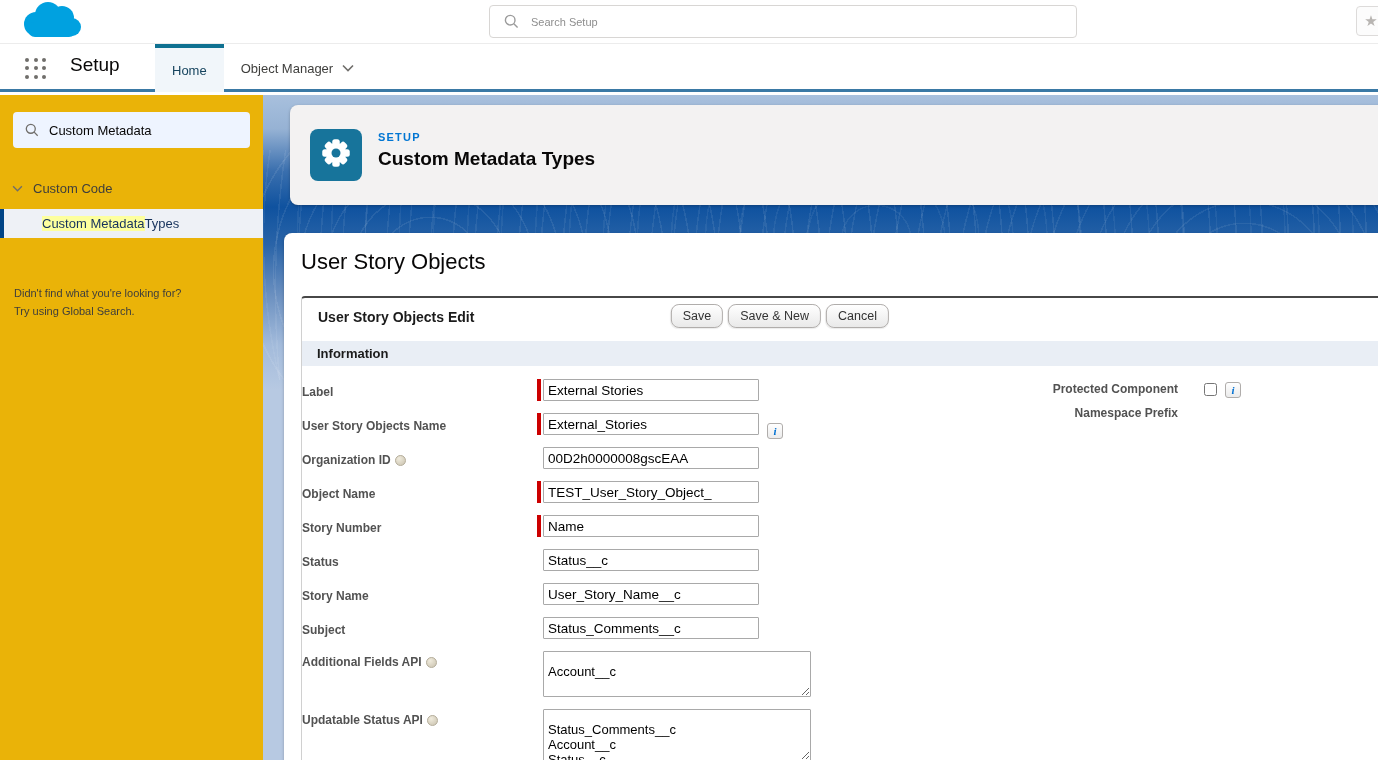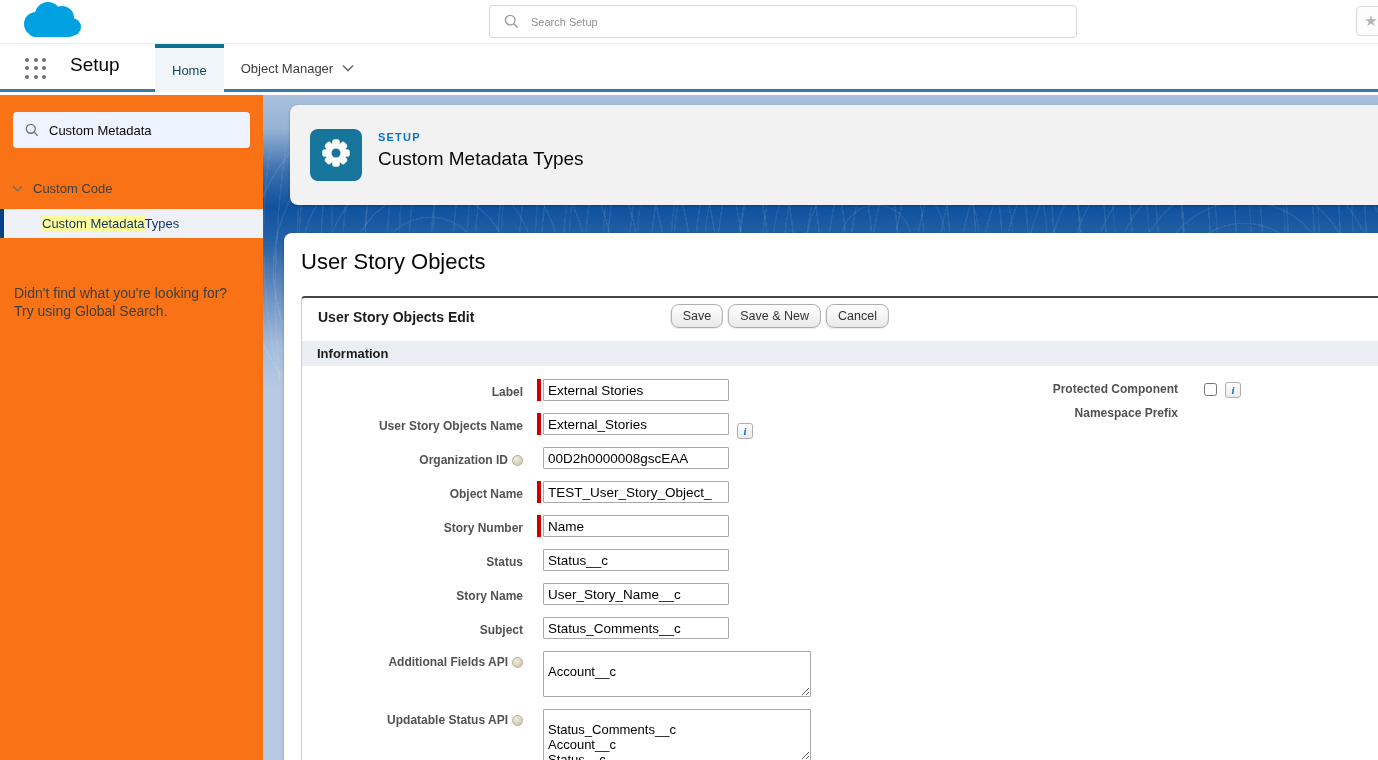--- a/index.html
+++ b/index.html
@@ -26,51 +26,51 @@
             display:grid; grid-template-columns:repeat(3,1fr); gap:4px; cursor:pointer; }
   .waffle span { width:4px; height:4px; border-radius:50%; background:#706e6b; }
   .brand { position:absolute; left:70px; top:10px; font-size:19px; color:#080707; }
   .tabs { position:absolute; left:155px; top:0; height:48px; display:flex; }
   .tab { height:48px; display:flex; align-items:center; padding:12px 17px; font-size:13px;
          color:#3e3e3c; cursor:pointer; }
   .tab.active { background:#f1f6fa; border-top:4px solid #0f7191; color:#16445e; }
   .tab .chev { margin-left:9px; }
 
   
-  .sidebar { position:absolute; left:0; top:95px; width:263px; height:665px; background:#f97316; }
+  .sidebar { position:absolute; left:0; top:95px; width:263px; height:665px; background:#eab308; }
   .quick-find { margin:17px 13px 0 13px; height:36px; background:#eef4ff; border-radius:4px;
                 display:flex; align-items:center; padding-left:12px; }
   .quick-find input { border:none; outline:none; background:transparent; font-size:13px;
                       color:#080707; margin-left:10px; width:180px; font-family:"Liberation Sans",sans-serif; }
   .tree-group { display:flex; align-items:center; margin:33px 0 0 12px; font-size:13px;
                 color:#3e3e3c; cursor:pointer; }
   .tree-group .chev { margin-right:10px; }
   .tree-item { margin-top:13px; height:29px; background:#eef1f6; border-left:4px solid #014486;
                display:flex; align-items:center; padding-left:38px; font-size:13px;
                color:#16325c; cursor:pointer; }
   .hl { background:#fdff9e; }
-  .sb-footer { margin:46px 14px 0 14px; font-size:14px; color:#3e3e3c; line-height:18px; }
+  .sb-footer { margin:46px 14px 0 14px; font-size:11px; color:#3e3e3c; line-height:18px; }
 
   
   .content { position:absolute; left:263px; top:95px; width:1115px; height:665px;
     background:linear-gradient(180deg,#a8c0dd 0px,#96b2d4 34px,#3a6fae 76px,#0f529f 112px,
       #2a64a8 150px,#6b90c0 200px,#a3bbdb 250px,#b7c9e2 295px,#b7c9e2 100%); }
   .bg-texture { position:absolute; left:0; right:0; top:55px; height:230px; pointer-events:none;
     background:
       repeating-radial-gradient(circle at 15% 120px, rgba(255,255,255,.08) 0 1.5px, transparent 1.5px 26px),
       repeating-radial-gradient(circle at 55% 90px, rgba(255,255,255,.06) 0 1.5px, transparent 1.5px 34px),
       repeating-radial-gradient(circle at 88% 140px, rgba(255,255,255,.07) 0 1.5px, transparent 1.5px 22px); }
 
   .header-card { position:absolute; left:27px; top:10px; right:-10px; height:100px;
                  background:#f3f2f2; border-radius:8px; box-shadow:0 1px 3px rgba(0,0,0,.25); }
   .gear-tile { position:absolute; left:20px; top:24px; width:52px; height:52px;
                background:#17749b; border-radius:8px; display:flex; align-items:center; justify-content:center; }
   .ph-text { position:absolute; left:88px; top:26px; }
   .eyebrow { font-size:11px; font-weight:700; letter-spacing:1.2px; color:#0176d3; }
-  .ph-title { font-size:19px; font-weight:400; color:#080707; margin-top:5px; }
+  .ph-title { font-size:19px; font-weight:700; color:#080707; margin-top:5px; }
 
   .content-card { position:absolute; left:21px; top:138px; right:-10px; bottom:-12px;
                   background:#fff; border-radius:8px 0 0 0; box-shadow:0 1px 3px rgba(0,0,0,.25); }
   .page-title { margin:16px 0 0 17px; font-size:22px; color:#080707; }
 
   
   .form { margin:21px 0 0 17px; border:1px solid #d0d0d0; border-top:2px solid #474747;
           border-right:none; border-radius:4px 0 0 0; background:#fff; }
   .form-header { position:relative; height:38px; }
   .edit-title { position:absolute; left:16px; top:11px; font-size:14px; font-weight:700; color:#1b1b1b; }
@@ -78,27 +78,27 @@
   .btn { font-family:"Liberation Sans",sans-serif; font-size:12.5px; color:#333;
          padding:4px 11px; border:1px solid #b0adab; border-radius:8px;
          background:linear-gradient(#ffffff,#e9e9e9); box-shadow:0 1px 1px rgba(0,0,0,.08);
          cursor:pointer; white-space:nowrap; }
   .section-bar { margin-top:5px; background:#e9eef5; padding:5px 0 5px 15px;
                  font-size:13px; font-weight:700; color:#1b1b1b; }
   .form-body { position:relative; padding:9px 0 2px 0; }
 
   table.detail { border-collapse:collapse; }
   table.detail td { padding:4px 0; vertical-align:middle; }
-  td.lbl { width:233px; text-align:right; padding-right:12px !important;
+  td.lbl { width:233px; text-align:left; padding-right:12px !important;
            font-size:12px; font-weight:700; color:#525252; white-space:nowrap; }
   td.ctl { padding-left:2px !important; }
   .reqwrap { display:inline-flex; align-items:stretch; }
   .reqbar { width:4px; background:#cc0000; margin-right:2px; }
   .reqbar.off { background:transparent; }
-  input.txt { width:186px; height:22px; border:1px solid #a9a9a9; border-radius:1px;
+  input.txt { width:216px; height:22px; border:1px solid #a9a9a9; border-radius:1px;
               font-size:13.5px; color:#000; padding:1px 4px; font-family:"Liberation Sans",sans-serif; }
   textarea.ta { width:268px; border:1px solid #a9a9a9; border-radius:1px; font-size:13px;
                 color:#000; padding:12px 4px; font-family:"Liberation Sans",sans-serif; resize:both; }
   .ta.small { height:46px; } .ta.big { height:52px; }
   .help-orb { display:inline-block; width:11px; height:11px; border-radius:50%;
               background:radial-gradient(circle at 35% 30%, #f0ebdd, #c9c2ae);
               border:1px solid #b5ae9c; vertical-align:-2px; margin-left:4px; cursor:pointer; }
   .info-icon { display:inline-block; width:16px; height:16px; border:1px solid #b0adab;
                border-radius:3px; background:linear-gradient(#fff,#ebebeb);
                font-family:"Liberation Serif",serif; font-style:italic; font-weight:700;

